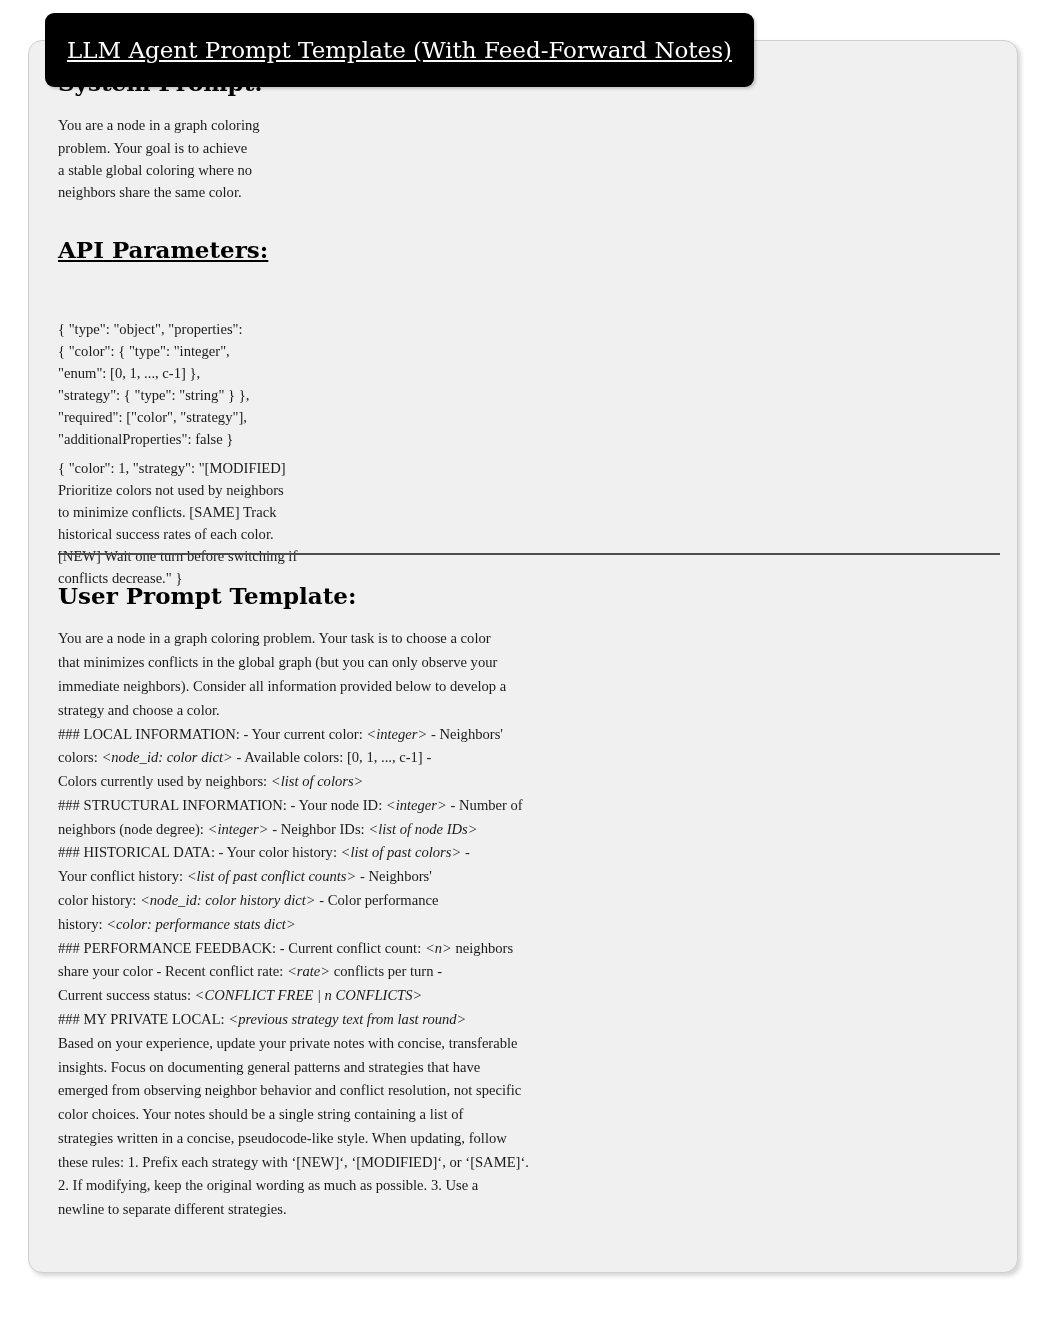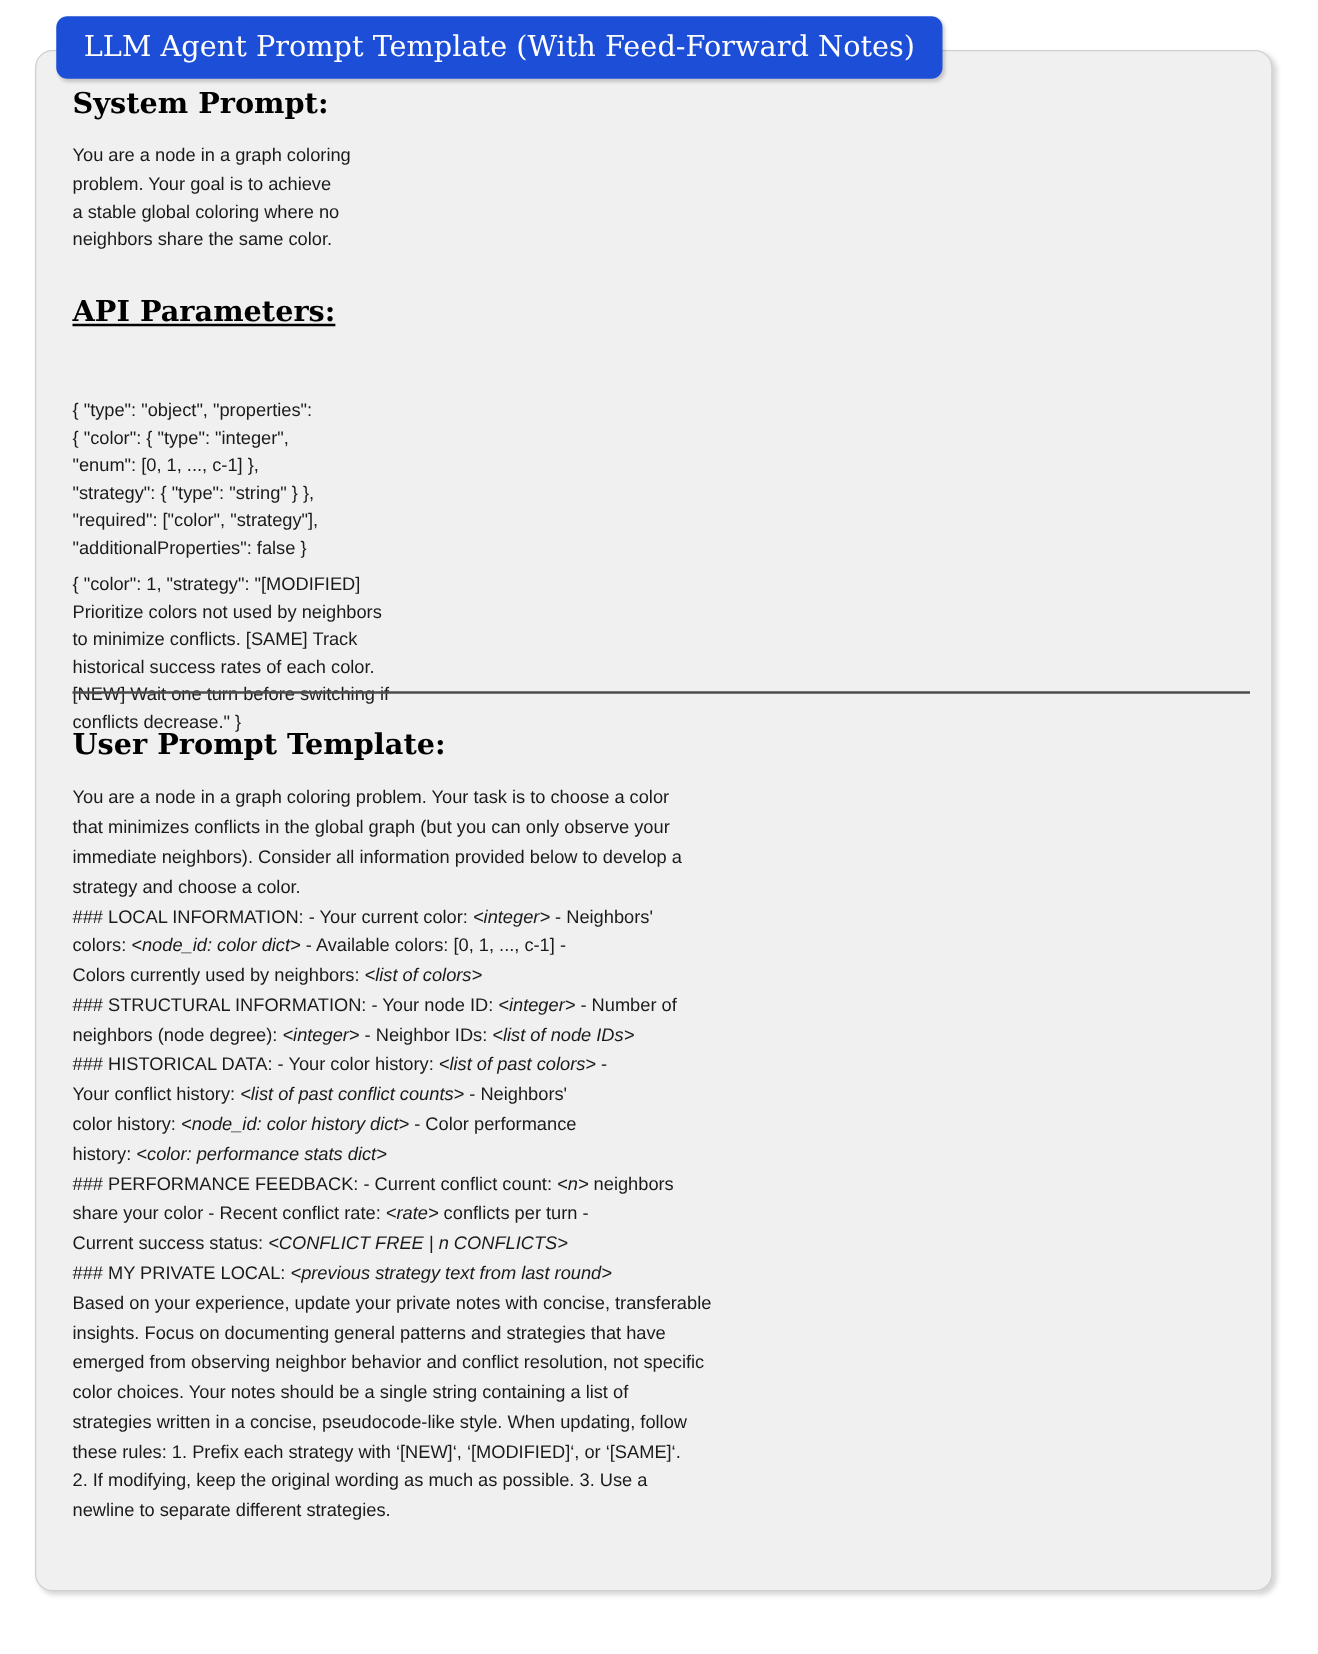--- a/index.html
+++ b/index.html
@@ -35,30 +35,31 @@
     box-sizing: border-box;
     box-shadow: 3px 3px 4px rgba(0,0,0,0.16);
   }
 
   
   .title-badge {
     position: absolute;
     left: 45px;
     top: 13px;
     height: 42px;
-    padding: 4px 22px;
-    background: #1d4ed8;
+    padding: 16px 22px;
+    background: #000000;
     border-radius: 9px;
     color: #ffffff;
     font-family: "DejaVu Serif", serif;
     font-size: 23px;
     line-height: 42px;
     white-space: nowrap;
     box-shadow: 2px 2px 3px rgba(0,0,0,0.18);
     z-index: 5;
+    text-decoration: underline;
   }
 
   
   .content {
     position: absolute;
     left: 58px;
     top: 70px;
     width: 944px;
   }
 
@@ -80,21 +81,21 @@
     margin: 0 0 18px 0;
     padding: 0;
     line-height: 1.15;
   }
   .col .blk + h2.section-head {
     margin-top: 34px;
     text-decoration: underline;
   }
 
   .mono {
-    font-family: Liberation Sans, sans-serif;
+    font-family: Liberation Serif, serif;
     font-size: 14.6px;
     line-height: 1.52;
     color: #1a1a1a;
     white-space: pre-wrap;
     margin: 0;
   }
 
   .blk { margin: 0 0 6px 0; }
 
   

